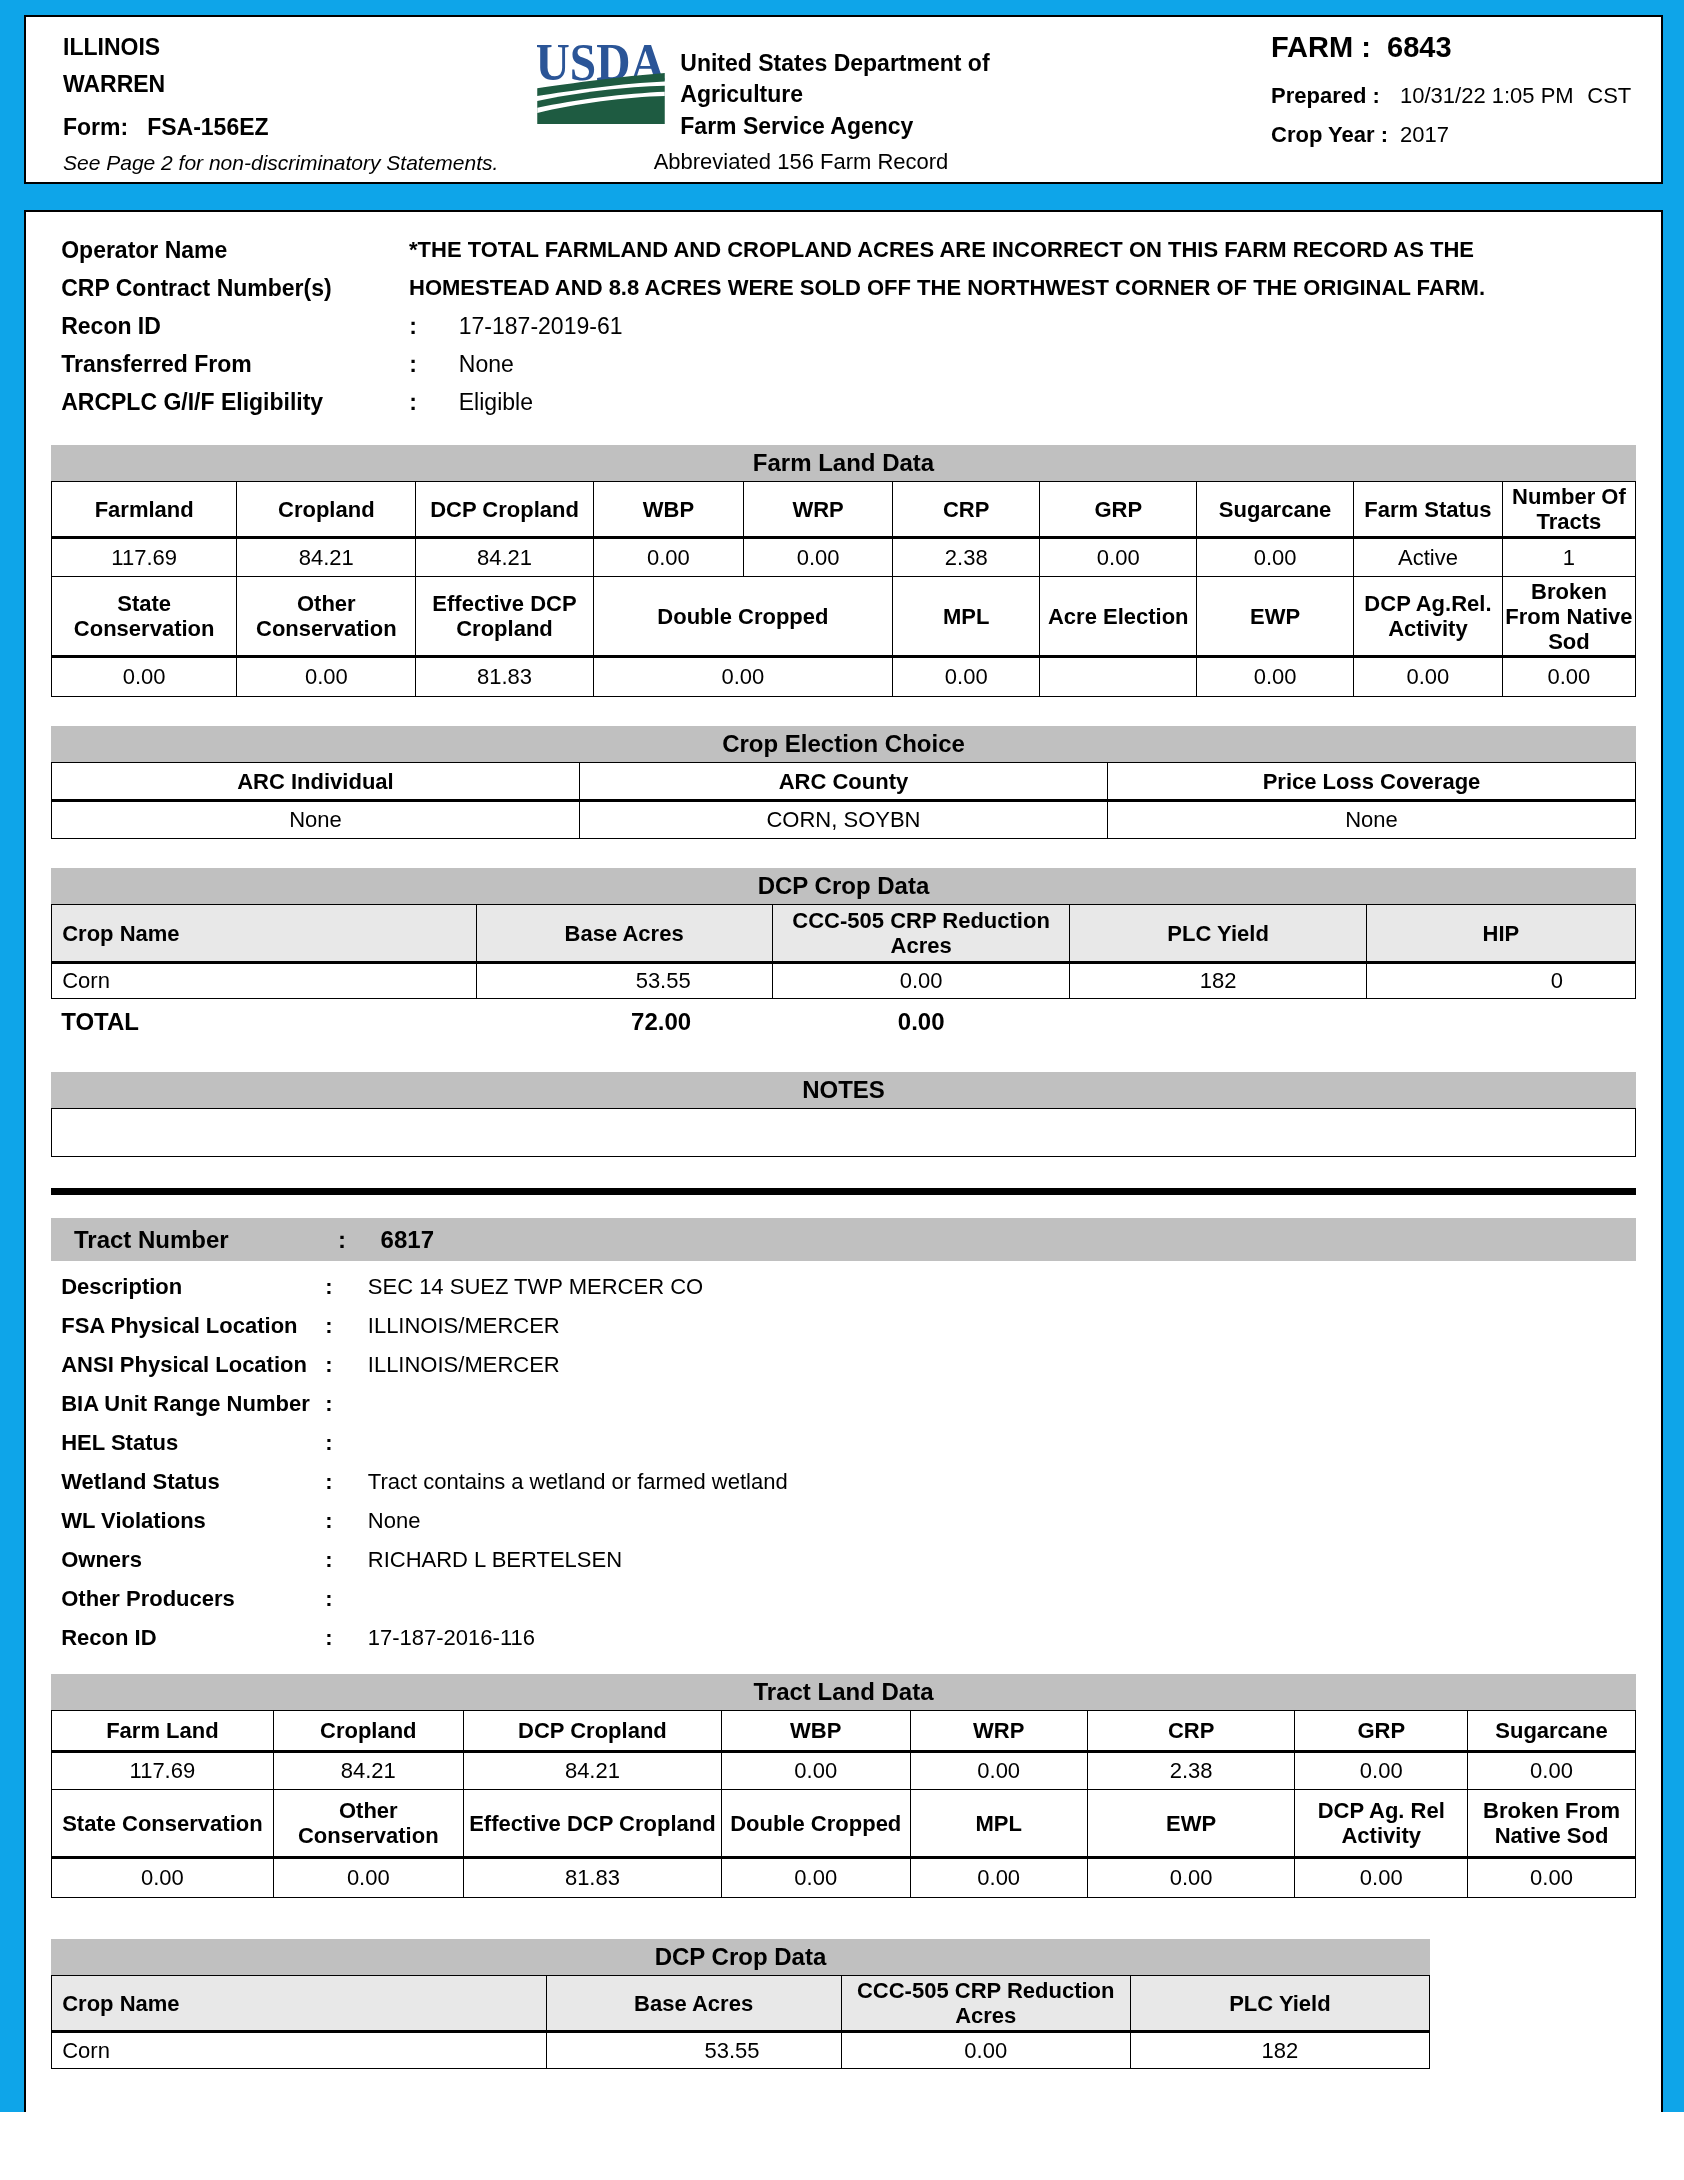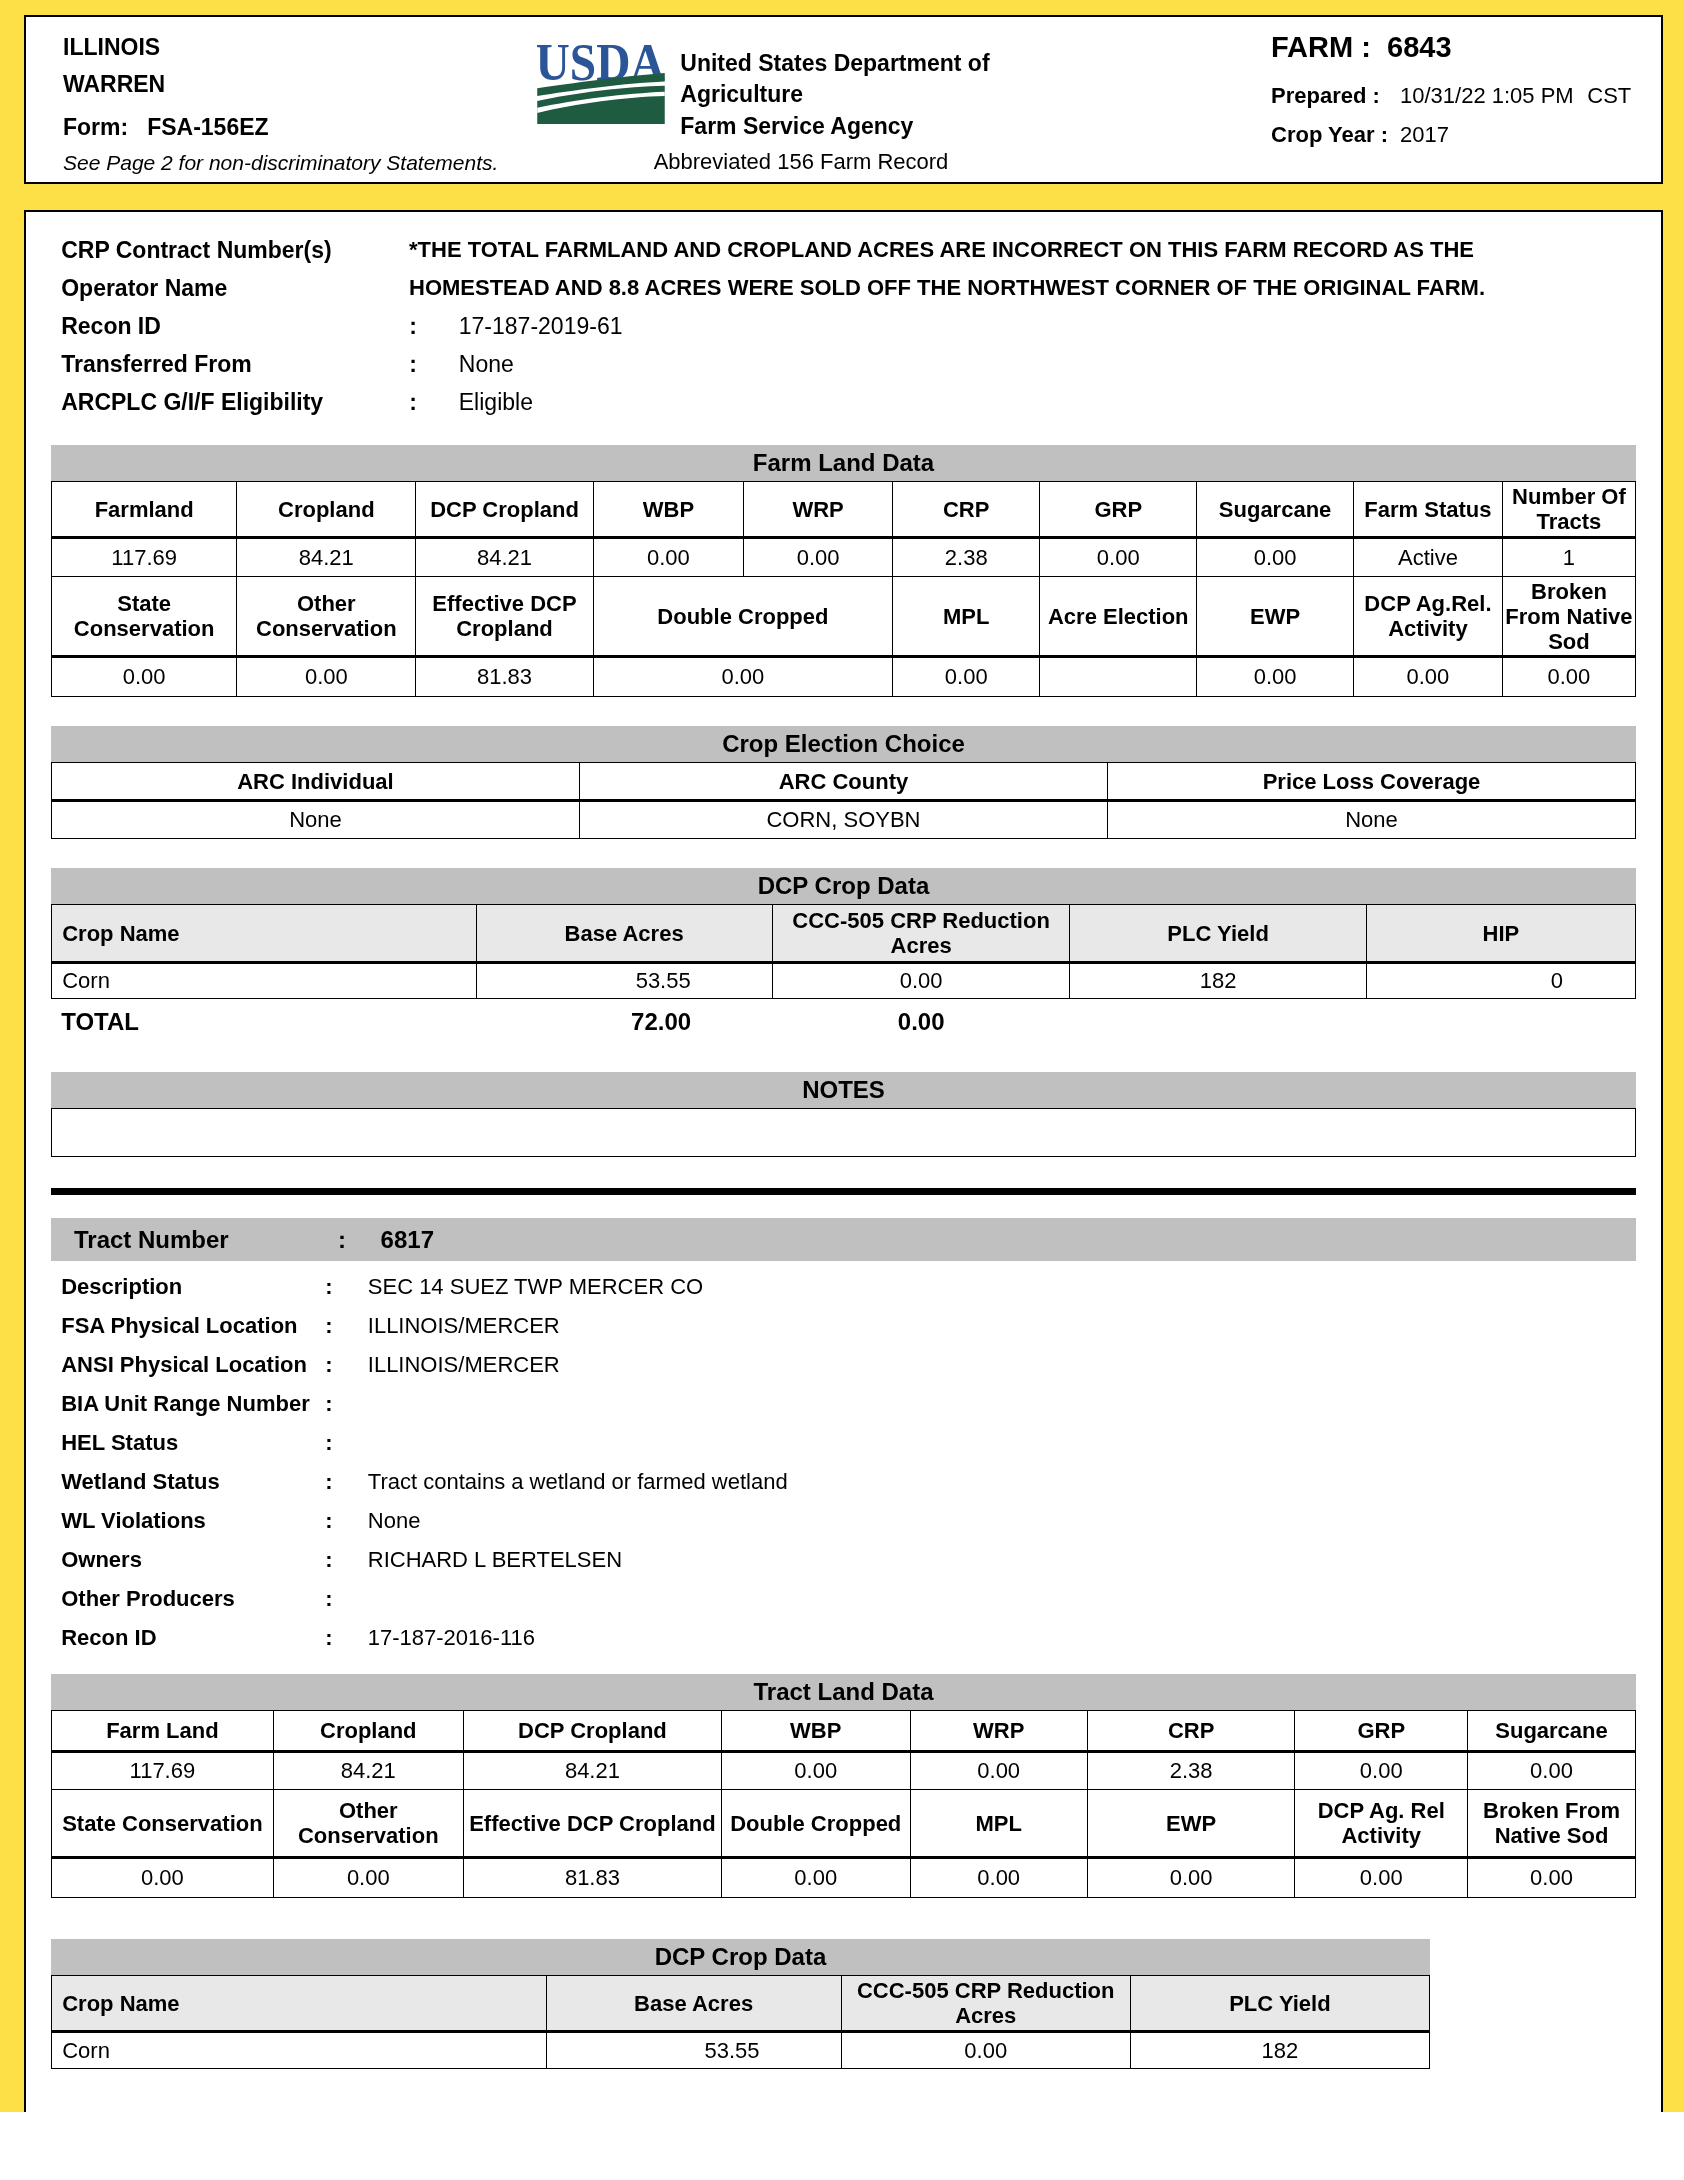--- a/index.html
+++ b/index.html
@@ -1,18 +1,18 @@
 <!DOCTYPE html>
 <html style="font-size:13.6px"><head>
 <meta charset="utf-8">
 <style>
   * { box-sizing: border-box; margin: 0; padding: 0; }
   html,body { background:#fff; }
   body { width:1685px; height:2181px; font-family:"Liberation Sans","DejaVu Sans",sans-serif; color:#000; position:relative; }
-  .page { position:relative; width:1685px; height:2112px; background:#fde047; overflow:hidden; }
+  .page { position:relative; width:1685px; height:2112px; background:#0ea5e9; overflow:hidden; }
 
   
   .header-box { position:absolute; left:24px; top:15.3px; width:1639px; height:169px; border:2.6px solid #000; background:#fff; }
   .hdr-left { position:absolute; left:37px; top:17px; }
   .hdr-state { font-size:23px; font-weight:bold; }
   .hdr-county { font-size:23px; font-weight:bold; margin-top:10.2px; }
   .hdr-form { font-size:23px; font-weight:bold; margin-top:15.3px; }
   .hdr-form .form-value { margin-left:19px; }
   .hdr-note { font-size:21px; font-style:italic; margin-top:10.2px; }
   .hdr-center { position:absolute; left:511px; top:22px; width:579px; }
@@ -122,26 +122,26 @@
       <div class="cy-row">
         <span class="plabel">Crop Year :</span><span>2017</span>
       </div>
     </div>
   </div>
 
   <div class="main-box">
 
     <div class="operator-section">
       <div class="info-row">
-        <span class="info-label">CRP Contract Number(s)</span>
+        <span class="info-label">Operator Name</span>
           <span class="info-colon"></span>
           <span class="info-value"></span>
       </div>
       <div class="info-row">
-        <span class="info-label">Operator Name</span>
+        <span class="info-label">CRP Contract Number(s)</span>
           <span class="info-colon"></span>
           <span class="info-value"></span>
       </div>
       <div class="info-row">
         <span class="info-label">Recon ID</span>
           <span class="info-colon">:</span>
           <span class="info-value">17-187-2019-61</span>
       </div>
       <div class="info-row">
         <span class="info-label">Transferred From</span>

